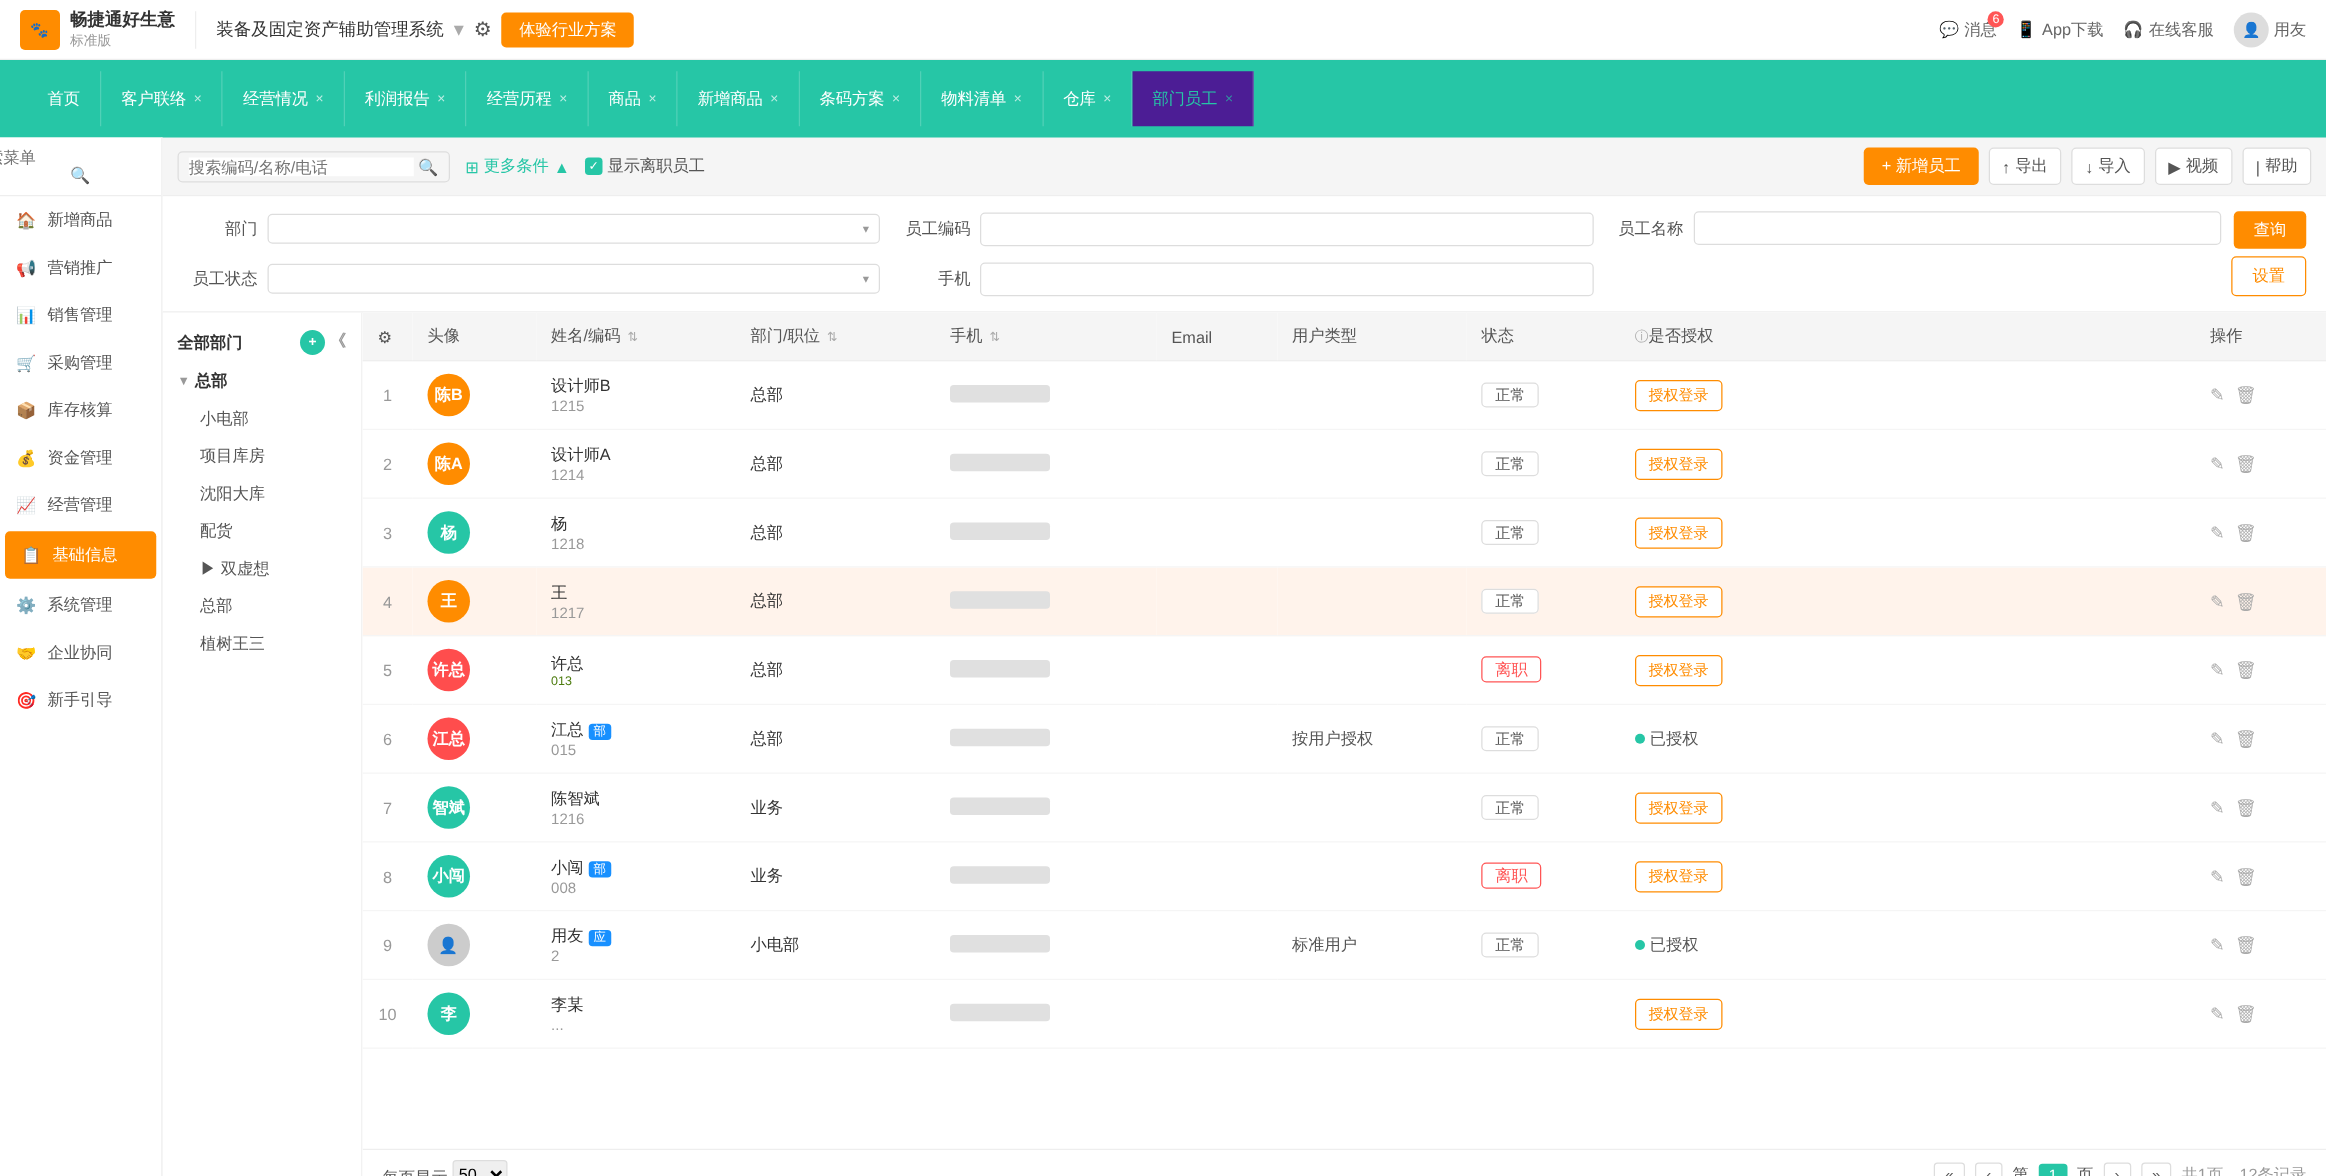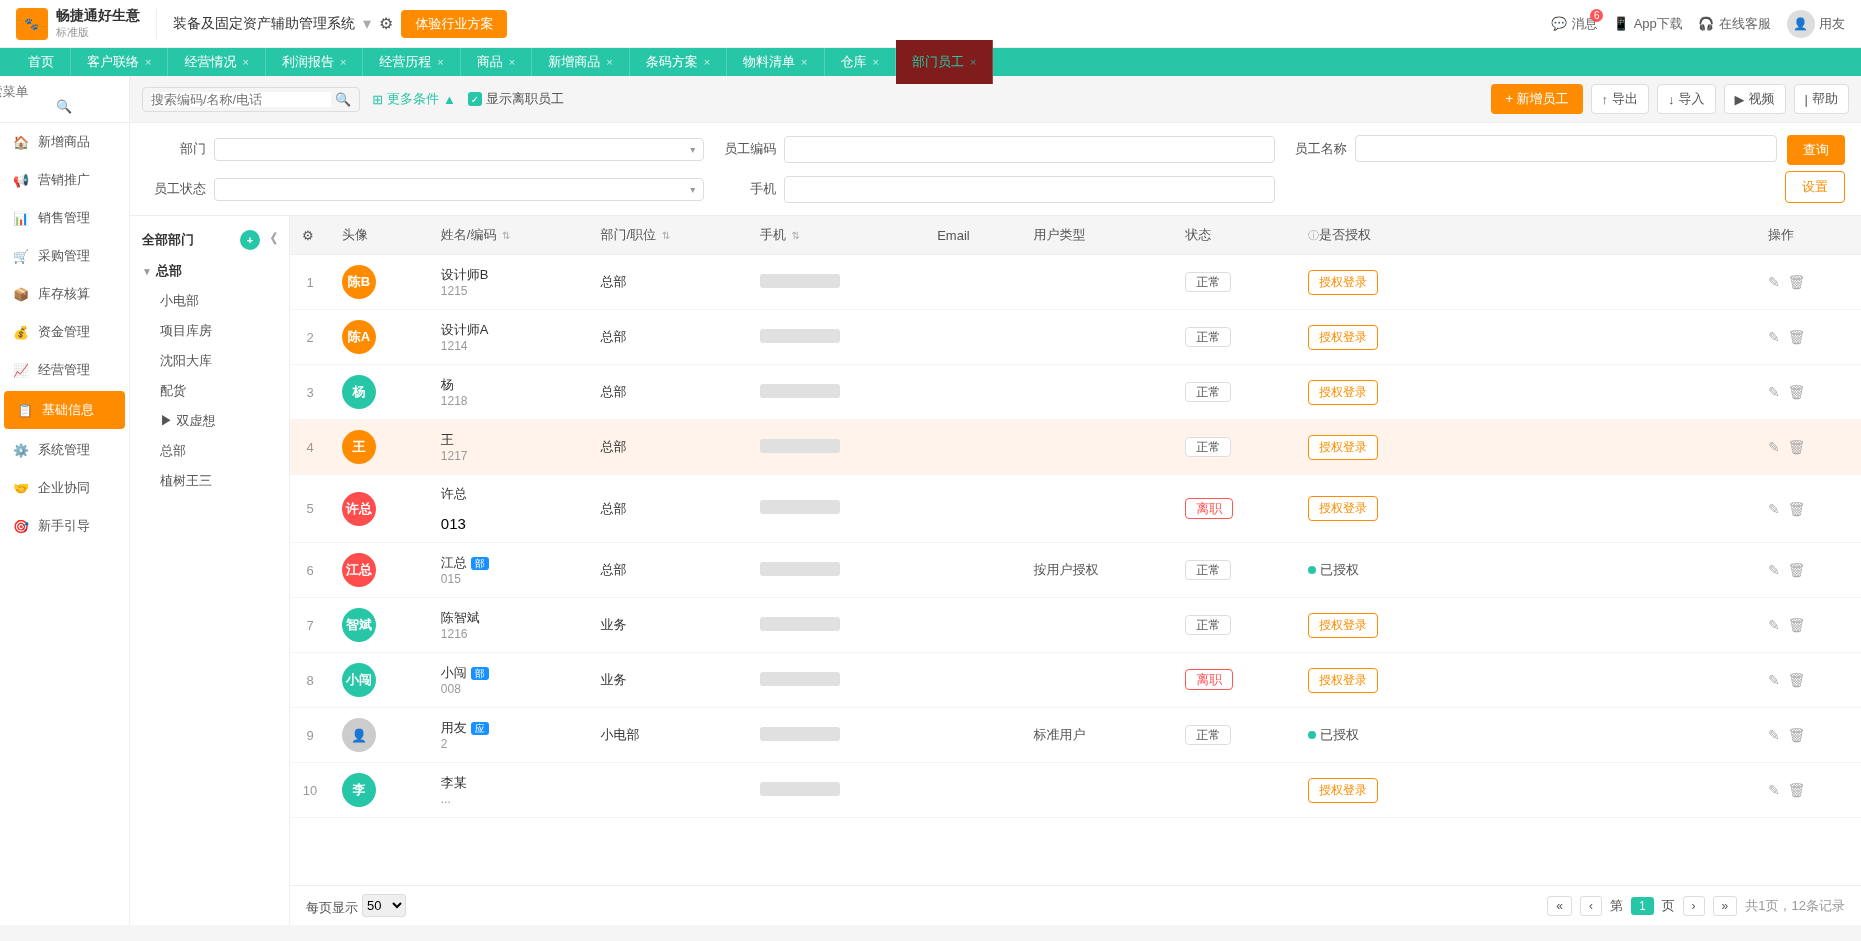--- a/index.html
+++ b/index.html
@@ -18,29 +18,29 @@
     .sys-title { display: flex; align-items: center; gap: 8px; color: #333; font-size: 14px; }
     .header-right { display: flex; align-items: center; gap: 16px; font-size: 13px; color: #666; }
     .msg-btn { position: relative; cursor: pointer; display: flex; align-items: center; gap: 4px; }
     .badge { position: absolute; top: -6px; right: -6px; background: #f55; color: #fff; border-radius: 8px; font-size: 10px; padding: 1px 4px; }
     .header-btn { cursor: pointer; display: flex; align-items: center; gap: 4px; color: #666; }
     .user-avatar { width: 28px; height: 28px; border-radius: 50%; background: #ddd; display: flex; align-items: center; justify-content: center; font-size: 12px; }
 
     
     .nav-tabs {
       background: #26c6a6; display: flex; align-items: center;
-      height: 28px; padding: 0 12px; gap: 0;
+      height: 62px; padding: 0 22px; gap: 0;
     }
     .nav-tab {
       padding: 0 16px; height: 44px; display: flex; align-items: center;
       color: #fff; cursor: pointer; font-size: 13px; white-space: nowrap;
       border-right: 1px solid rgba(255,255,255,0.2);
       position: relative;
     }
-    .nav-tab.active { background: #7f1d1d; color: #26c6a6; }
+    .nav-tab.active { background: #4c1d95; color: #26c6a6; }
     .nav-tab .close-x { margin-left: 6px; opacity: 0.7; font-size: 11px; }
 
     
     .main-layout { display: flex; height: calc(100vh - 92px); }
 
     
     .sidebar {
       width: 130px; background: #fff; border-right: 1px solid #eee;
       display: flex; flex-direction: column;
     }
@@ -497,21 +497,21 @@
       </div>
     </td>
   </tr>
                 <tr>
     <td style="color:#999;text-align:center;">5</td>
     <td>
       <div class="avatar-circle" style="background:#ff4d4d;">许总</div>
     </td>
     <td>
       <div>许总</div>
-      <div style="color:#000000;font-size:15px;margin-top:12px;">013</div>
+      <div style="color:#4d7c0f;font-size:10px;">013</div>
     </td>
     <td>总部</td>
     <td><span class="phone-blur"></span></td>
     <td></td>
     <td style="color:#555;"></td>
     <td><span class="status-resigned">离职</span></td>
     <td><button class="auth-btn">授权登录</button></td>
     <td></td>
     <td>
       <div class="action-icons">

